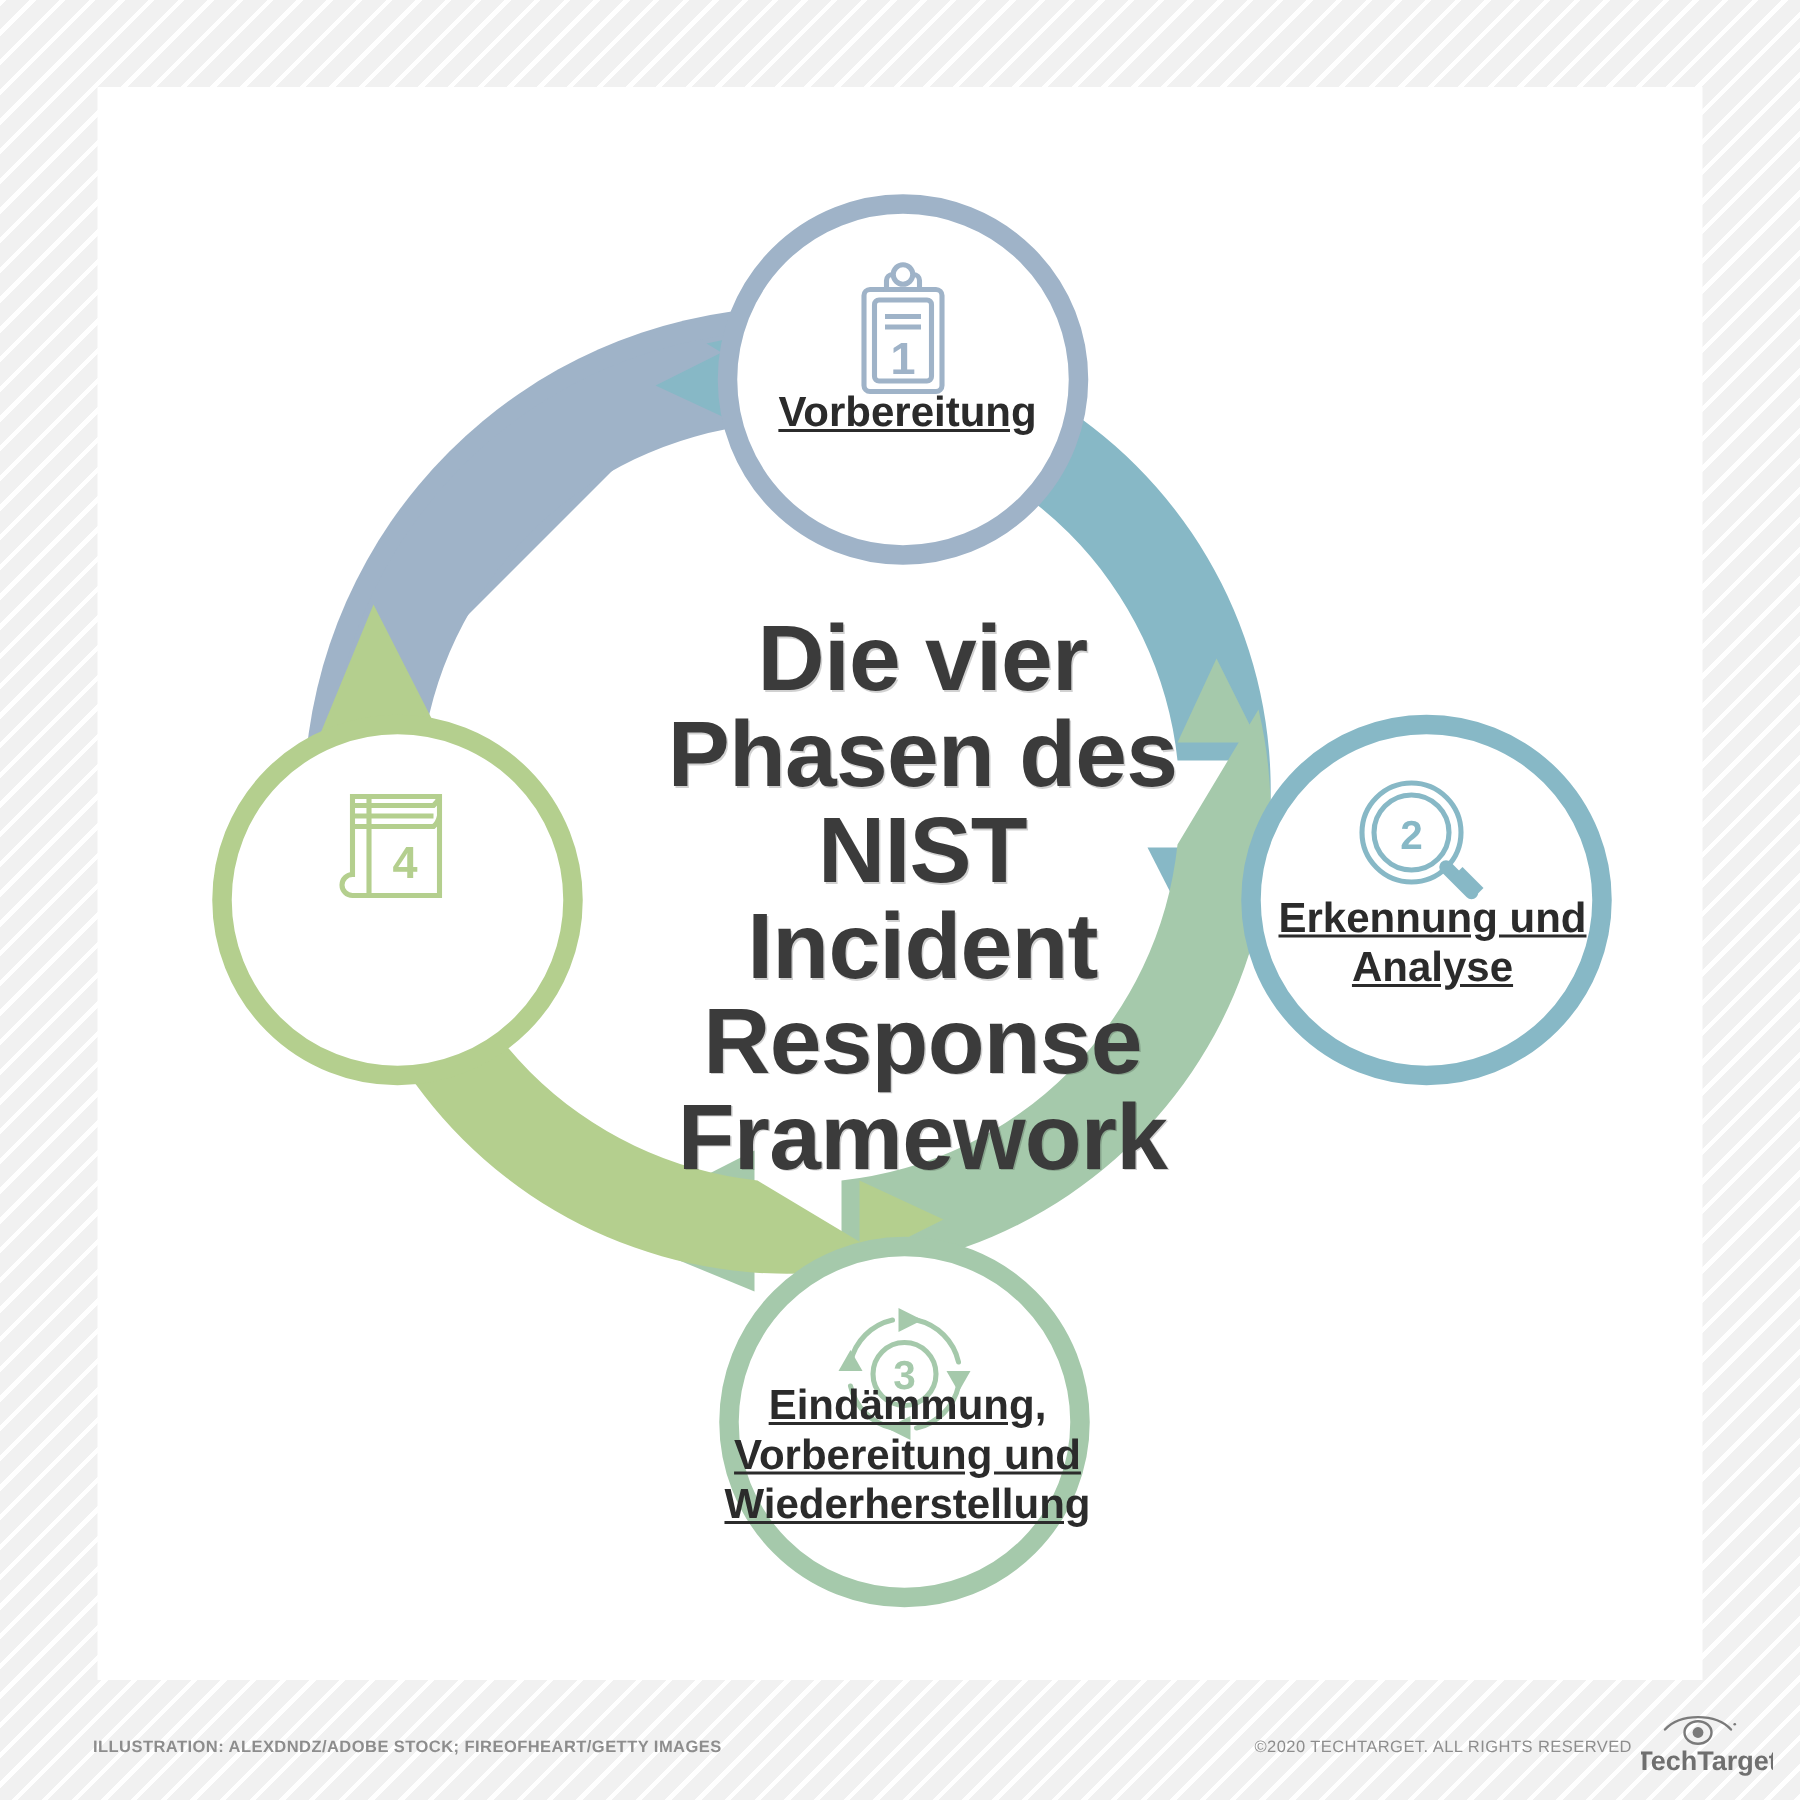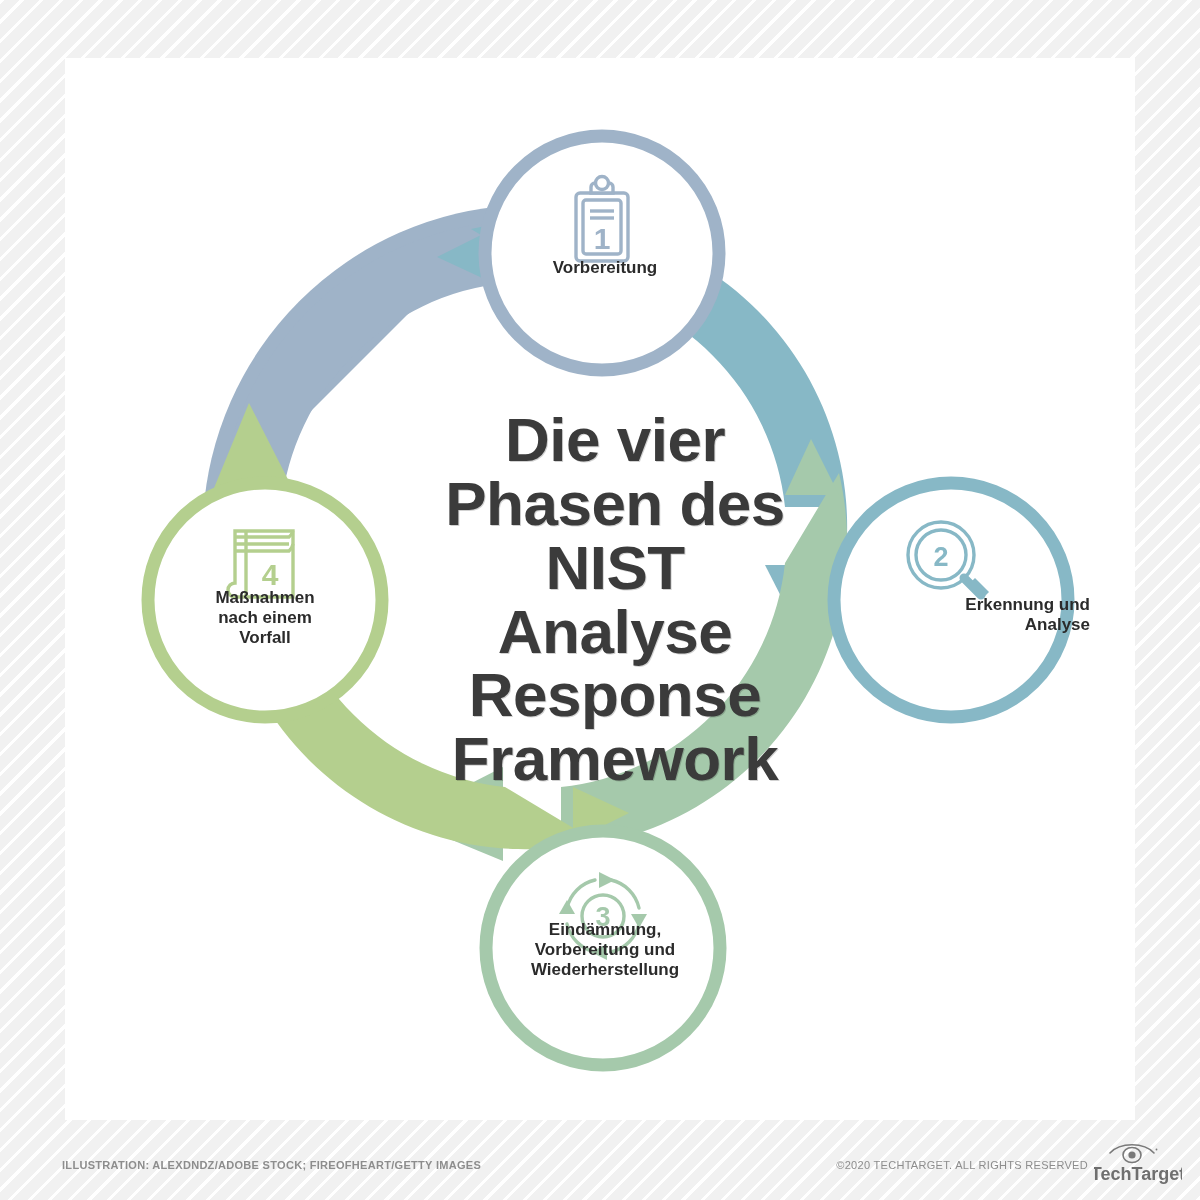--- a/index.html
+++ b/index.html
@@ -60,26 +60,27 @@
     color: #3b3b3b;
     letter-spacing: -0.5px;
     text-shadow: 1px 1px 0 rgba(0,0,0,0.18);
   }
   
   .node-label {
     position: absolute;
     text-align: center;
     font-weight: bold;
     color: #2b2b2b;
-    font-size: 17px;
+    font-size: 28px;
     line-height: 1.18;
     white-space: pre-line;
+    text-decoration: underline;
   }
   #label-1 { left: 470px; top: 258px; width: 270px; }
-  #label-2 { left: 820px; top: 595px; width: 270px; text-align: right; }
+  #label-2 { left: 820px; top: 595px; width: 270px; }
   #label-3 { left: 470px; top: 920px; width: 270px; }
   #label-4 { left: 130px; top: 588px; width: 270px; }
 
   
   #footer-left {
     position: absolute;
     left: 62px;
     top: 1159px;
     font-size: 11px;
     letter-spacing: 0.3px;
@@ -239,31 +240,28 @@
         <path d="M -30 -32 L 28 -32 L 28 34 L -30 34 A 7 7 0 0 1 -30 20 L -30 -32 Z"></path>
         <path d="M -19 -32 L -19 34"></path>
         <path d="M -30 -26 L 24 -26 A 10 14 0 0 0 28 -32"></path>
         <path d="M -30 -19 L 24 -19"></path>
         <path d="M -30 -12 L 24 -12 A 10 12 0 0 0 28 -19"></path>
         <text x="5" y="22" text-anchor="middle" font-family="Liberation Sans, sans-serif" font-size="30" font-weight="bold" fill="#b4cf8e" stroke="none">4</text>
       </g>
     </svg>
   </div>
 
-  <div id="center-title">Die vier Phasen des NIST Analyse Response Framework</div>
+  <div id="center-title">Die vier Phasen des NIST Incident Response Framework</div>
 
   <div class="node-label" id="label-1">Vorbereitung</div>
   <div class="node-label" id="label-2">Erkennung und
 Analyse</div>
   <div class="node-label" id="label-3">Eindämmung,
 Vorbereitung und
 Wiederherstellung</div>
-  <div class="node-label" id="label-4">Maßnahmen
-nach einem
-Vorfall</div>
 
   <div id="footer-left">ILLUSTRATION: ALEXDNDZ/ADOBE STOCK; FIREOFHEART/GETTY IMAGES</div>
   <div id="footer-right">©2020 TECHTARGET. ALL RIGHTS RESERVED</div>
 
   <div id="logo">
     <svg viewBox="0 0 88 48" xmlns="http://www.w3.org/2000/svg">
       <g fill="none" stroke="#7a7a7a" stroke-width="1.6">
         <path d="M 16 15 C 26 4, 50 4, 60 15" stroke-linecap="round"></path>
         <ellipse cx="38" cy="17" rx="9" ry="7.5"></ellipse>
         <circle cx="38" cy="17" r="3.6" fill="#7a7a7a" stroke="none"></circle>

